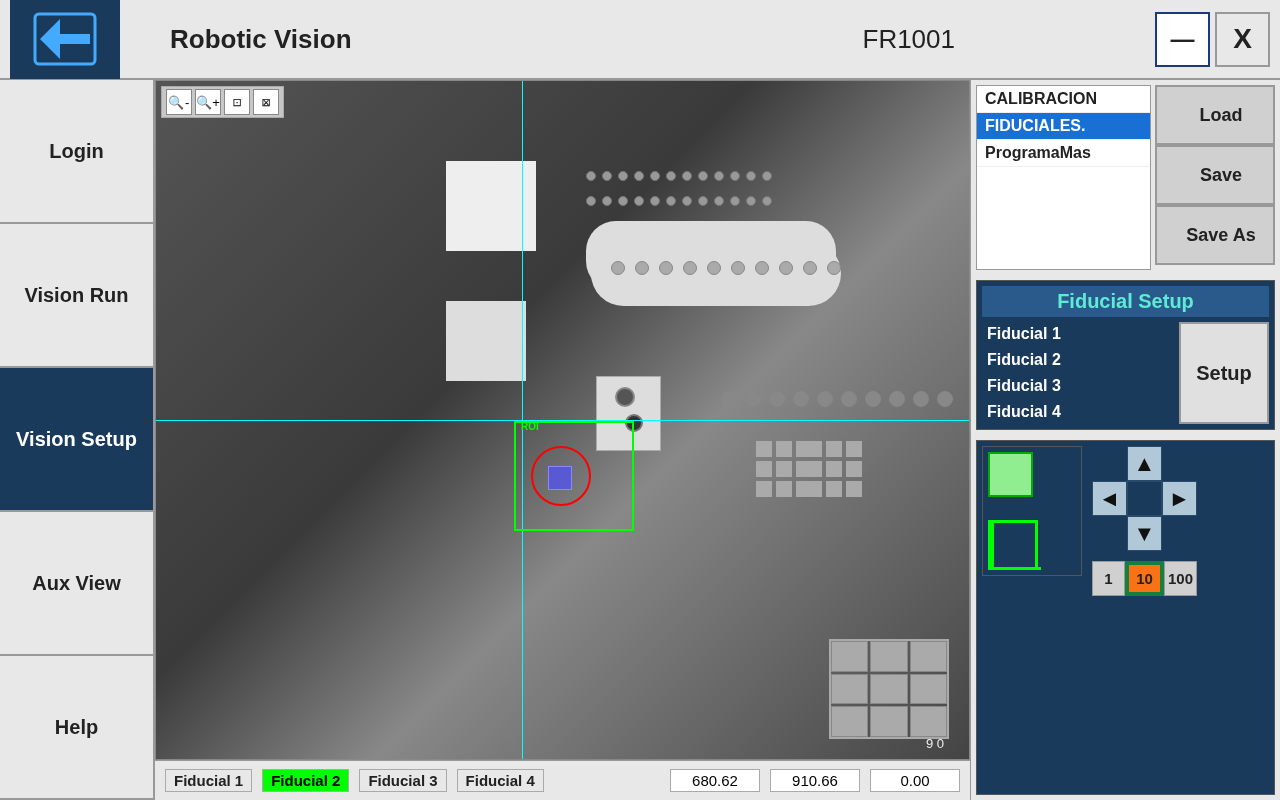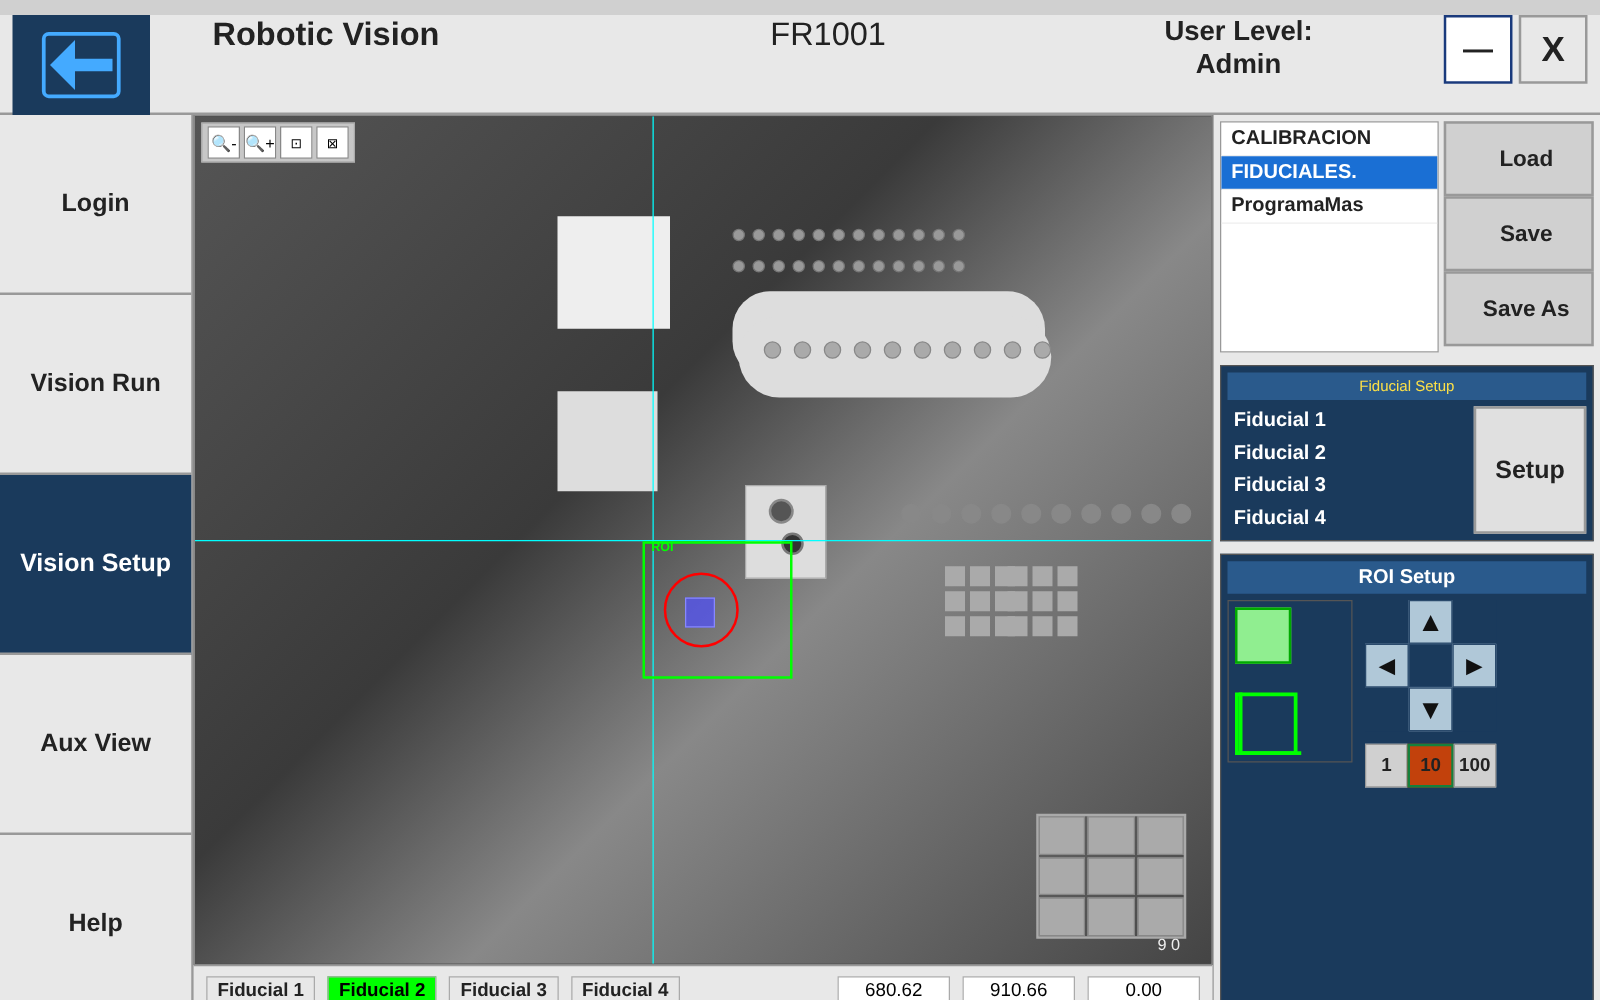--- a/index.html
+++ b/index.html
@@ -1,25 +1,25 @@
 <!DOCTYPE html>
 <html><head>
   <meta charset="utf-8">
   <style>
     * { box-sizing: border-box; margin: 0; padding: 0; }
     body { width: 1280px; height: 800px; overflow: hidden; background: #d0d0d0; font-family: Arial, sans-serif; }
 
     
     #title-bar {
       display: flex;
+      align-items: center;
       height: 80px;
       background: #e8e8e8;
       border-bottom: 2px solid #999;
       padding: 0 10px;
-      margin-top: 12px;
     }
     #logo-box {
       width: 110px;
       height: 80px;
       background: #1a3a5c;
       display: flex;
       align-items: center;
       justify-content: center;
       margin-right: 20px;
     }
@@ -244,23 +244,23 @@
 
     
     #fiducial-setup {
       background: #1a3a5c;
       margin: 5px;
       padding: 5px;
       border: 1px solid #555;
     }
     #fiducial-setup-title {
       text-align: center;
-      color: #fde047;
-      font-size: 12px;
-      font-weight: normal;
+      color: #5eead4;
+      font-size: 20px;
+      font-weight: bold;
       background: #2a5a8c;
       padding: 4px;
       margin-bottom: 5px;
     }
     #fiducial-setup-content {
       display: flex;
       gap: 5px;
     }
     #fiducial-list {
       flex: 1;
@@ -372,22 +372,22 @@
       border: 1px solid #999;
       font-size: 15px;
       font-weight: bold;
       cursor: pointer;
       display: flex;
       align-items: center;
       justify-content: center;
       color: #222;
     }
     .step-btn.active {
-      background: #c2410c;
-      border: 2px solid #15803d;
+      background: #f97316;
+      border: 4px solid #15803d;
     }
 
     
     .board-bg {
       position: absolute;
       top: 0; left: 0; right: 0; bottom: 0;
       background: linear-gradient(135deg, #555 0%, #3a3a3a 40%, #888 60%, #444 100%);
     }
     
     .pcb-component {
@@ -495,24 +495,20 @@
 
 <div id="title-bar">
   <div id="logo-box">
     <svg viewBox="0 0 70 60" xmlns="http://www.w3.org/2000/svg">
       <rect x="5" y="5" width="60" height="50" rx="4" fill="none" stroke="#4af" stroke-width="3"></rect>
       <path d="M10 30 L30 10 L30 25 L60 25 L60 35 L30 35 L30 50 Z" fill="#4af"></path>
     </svg>
   </div>
   <div id="app-title">Robotic Vision</div>
   <div id="app-id">FR1001</div>
-  <div id="user-level">
-    <span>User Level:</span><br>
-    <span>Admin</span>
-  </div>
   <div id="title-controls">
     <div id="minimize-btn">—</div>
     <div id="close-btn">X</div>
   </div>
 </div>
 
 <div id="main-layout">
 
   <div id="sidebar">
     <div class="sidebar-item">
@@ -698,21 +694,20 @@
           <div class="fiducial-item">Fiducial 1</div>
           <div class="fiducial-item">Fiducial 2</div>
           <div class="fiducial-item">Fiducial 3</div>
           <div class="fiducial-item">Fiducial 4</div>
         </div>
         <div id="teach-btn">Setup</div>
       </div>
     </div>
 
     <div id="roi-setup">
-      <div id="roi-setup-title">ROI Setup</div>
       <div id="roi-setup-content">
 
         <div id="roi-square-selector">
           <div class="roi-sq-tl"></div>
           <div style="position:absolute; bottom:5px; left:5px; width:50px; height:50px; border:3px solid #00ff00; background:transparent;"></div>
 
           <div style="position:absolute; bottom:5px; left:8px; width:3px; height:50px; background:#00ff00;"></div>
           <div style="position:absolute; bottom:5px; left:8px; width:50px; height:3px; background:#00ff00;"></div>
         </div>
 

